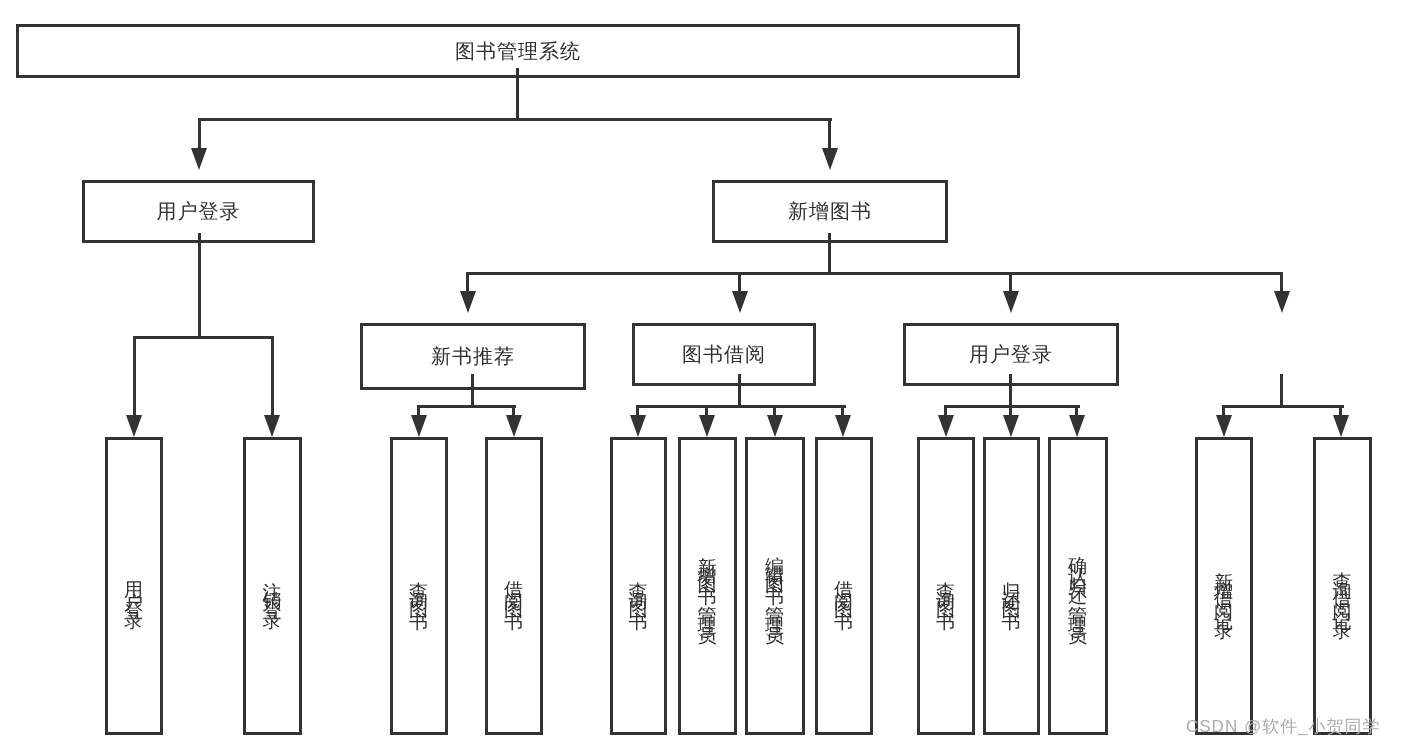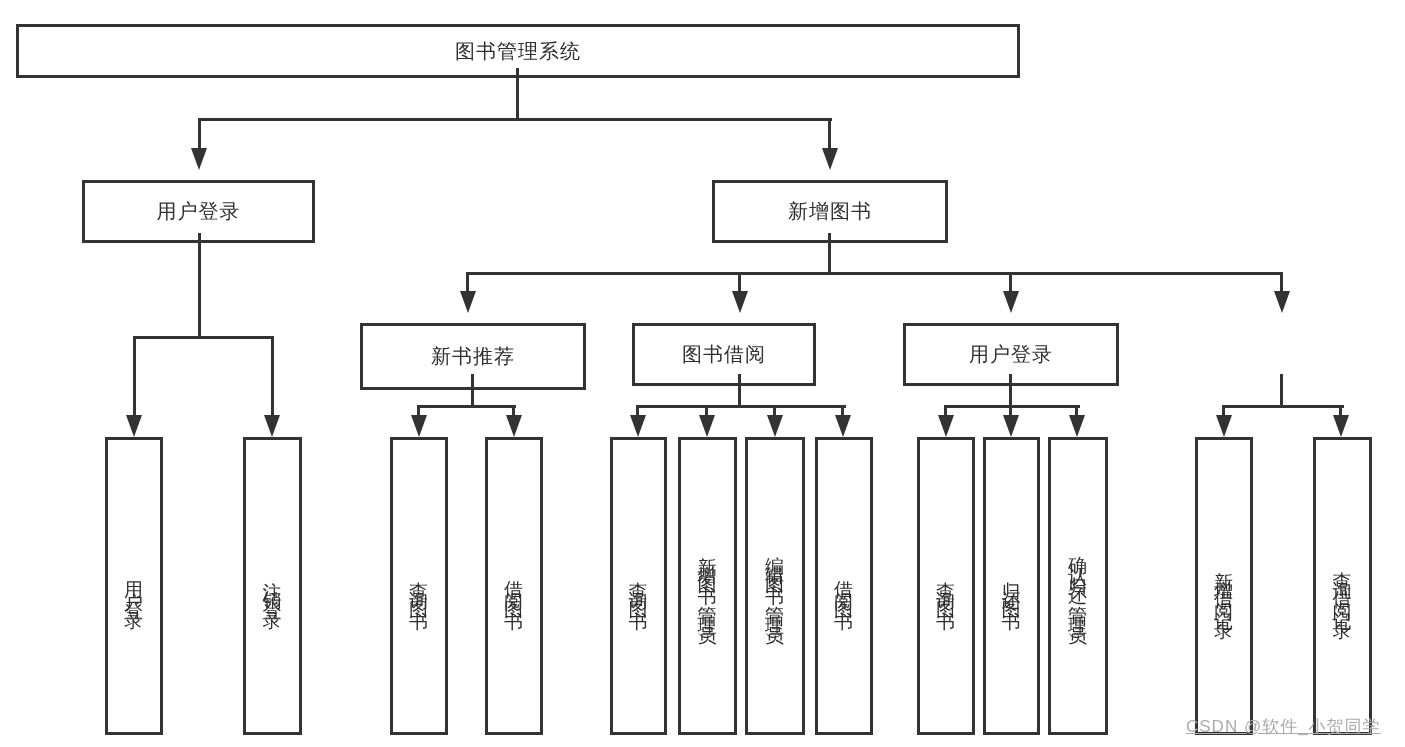--- a/index.html
+++ b/index.html
@@ -42,21 +42,20 @@
   .arrow{
     position:absolute;width:0;height:0;
     border-left:8px solid transparent;
     border-right:8px solid transparent;
     border-top:22px solid var(--line);
   }
   .watermark{
     position:absolute;left:1186px;top:715px;
     font-size:17px;color:var(--watermark);letter-spacing:1px;
     white-space:nowrap;
-    text-decoration:underline;
   }
 </style>
 </head>
 <body>
 
 <div class="stage">
 
   <div class="box" style="left:16px;top:14px;width:1004px;height:54px">图书管理系统</div>
 
   <div class="vline" style="left:516px;top:68px;height:52px"></div>

